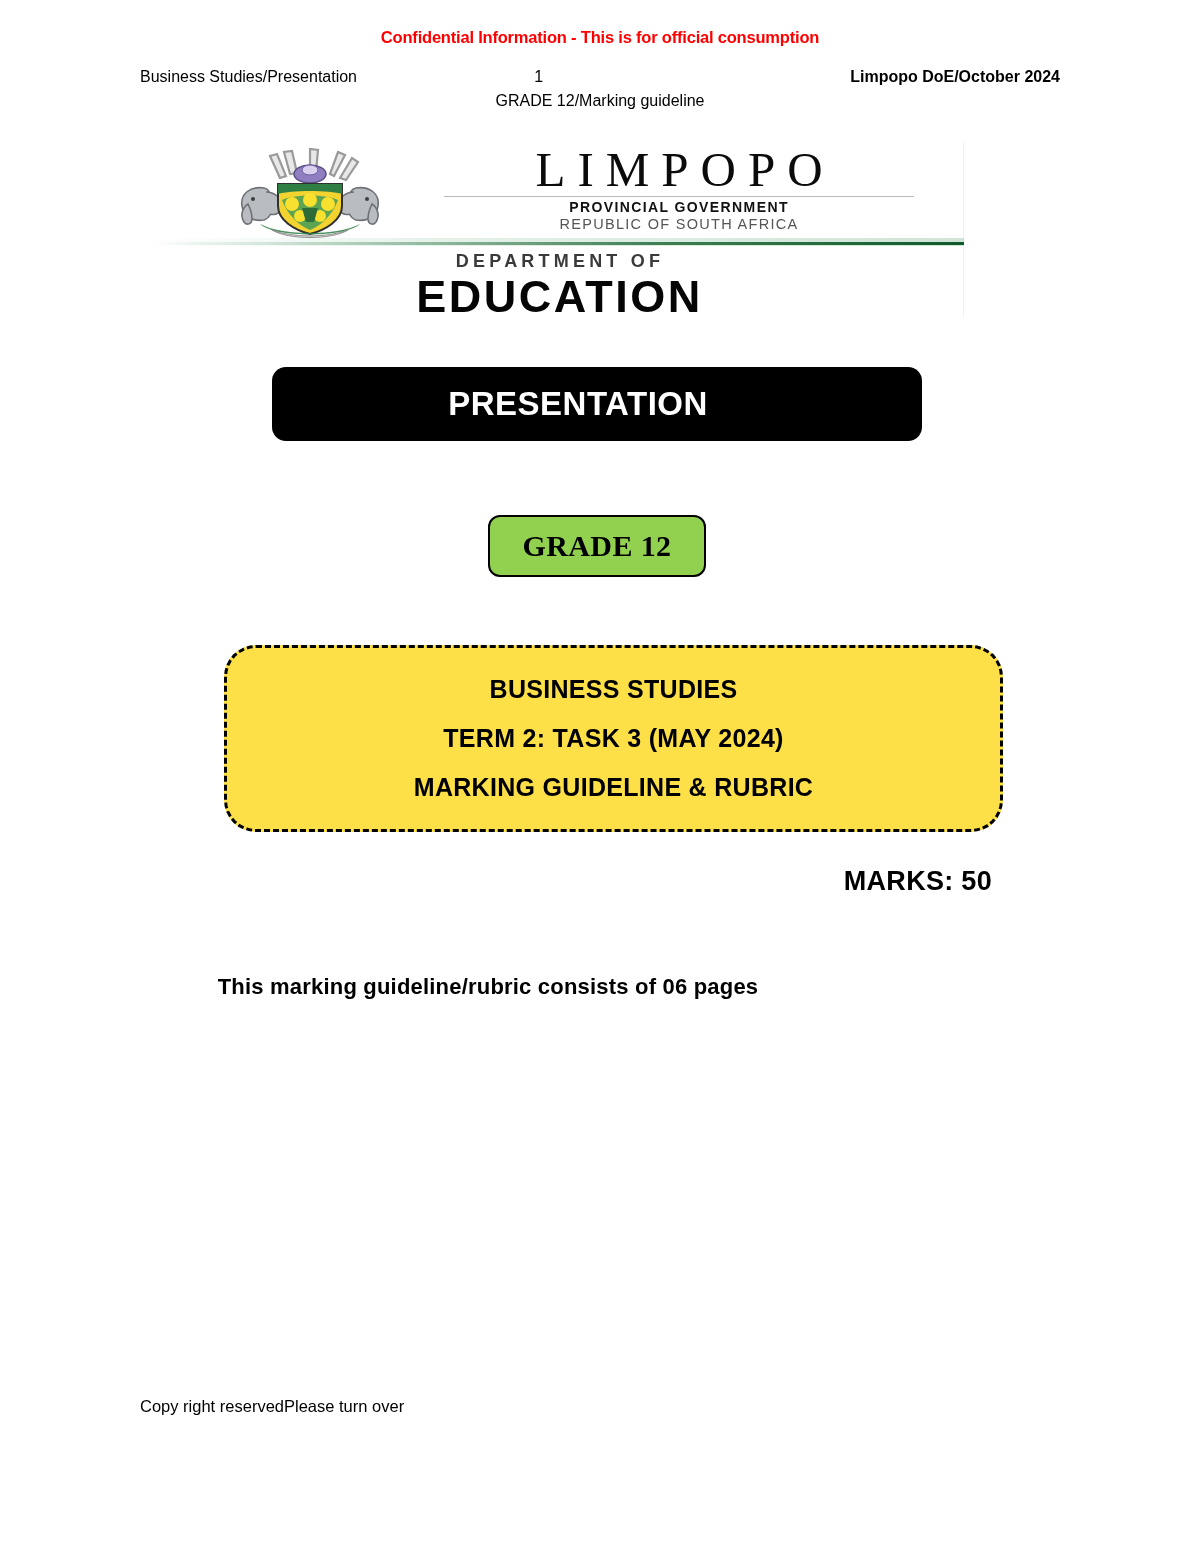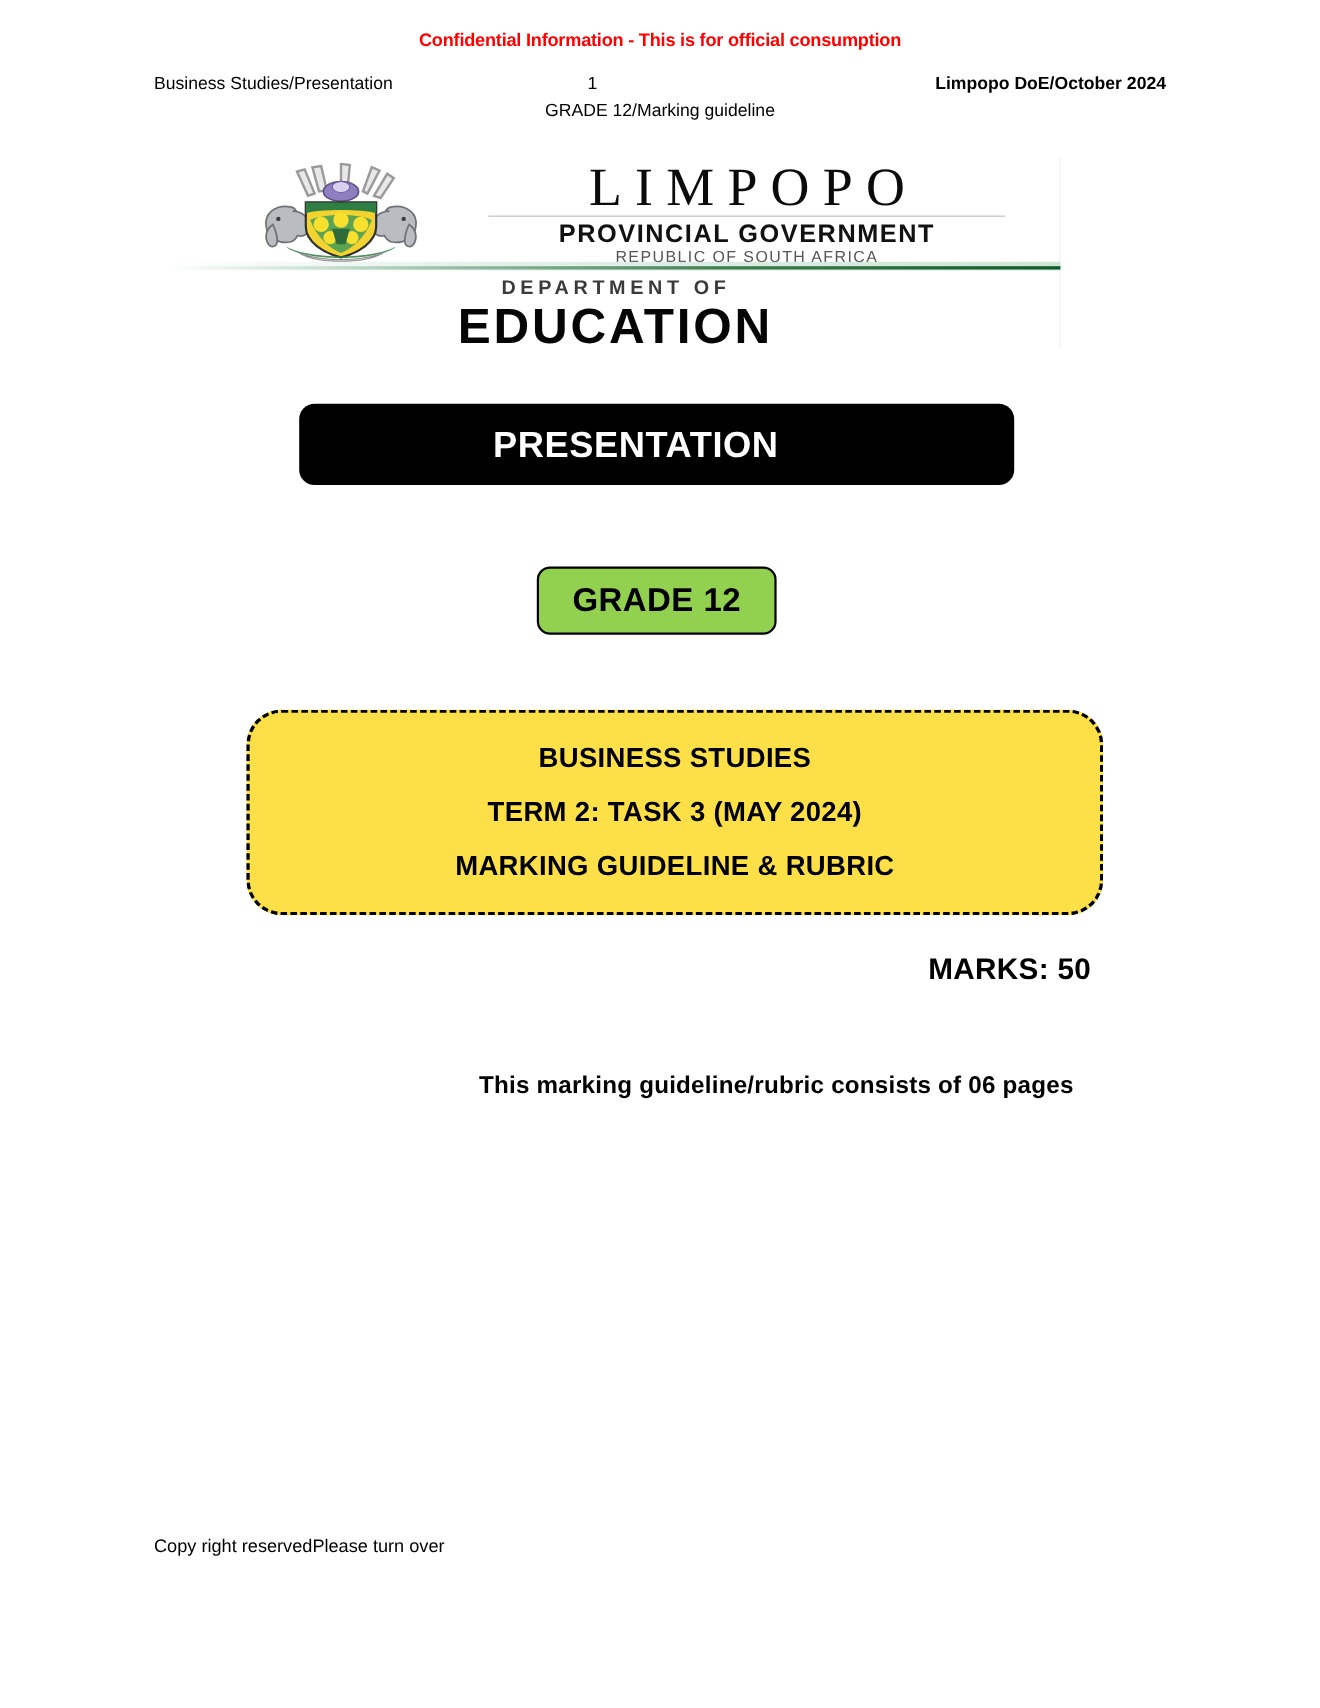--- a/index.html
+++ b/index.html
@@ -102,21 +102,21 @@
     line-height: 0.98;
     text-indent: 12px;
     color: #0b0b0b;
   }
   .wordmark .rule {
     height: 1px;
     background: #b9b9b9;
     margin: 2px 0 3px 0;
   }
   .wordmark .prov {
-    font-size: 23px;
+    font-size: 14px;
     font-weight: bold;
     letter-spacing: 1.4px;
     line-height: 1.1;
     color: #111;
   }
   .wordmark .rep {
     font-size: 14.5px;
     font-weight: normal;
     letter-spacing: 1.3px;
     line-height: 1.2;
@@ -192,20 +192,21 @@
     top: 515px;
     width: 218px;
     height: 62px;
     background: #92d14f;
     border: 2.5px solid #000000;
     border-radius: 12px;
     box-sizing: border-box;
     display: flex;
     align-items: center;
     justify-content: center;
+    font-family: Liberation Serif, serif;
   }
   .green-box .txt {
     font-size: 30px;
     font-weight: bold;
     letter-spacing: 0.4px;
   }
 
   
   .yellow-box {
     position: absolute;
@@ -241,21 +242,21 @@
     font-weight: bold;
     letter-spacing: 0.3px;
   }
 
   
   .pages-note {
     position: absolute;
     left: 0;
     top: 974px;
     width: 1072px;
-    text-align: right;
+    text-align: center;
     font-size: 22px;
     font-weight: bold;
     letter-spacing: 0.2px;
     padding-right: 96px;
     box-sizing: border-box;
   }
 
   
   .footer {
     position: absolute;

